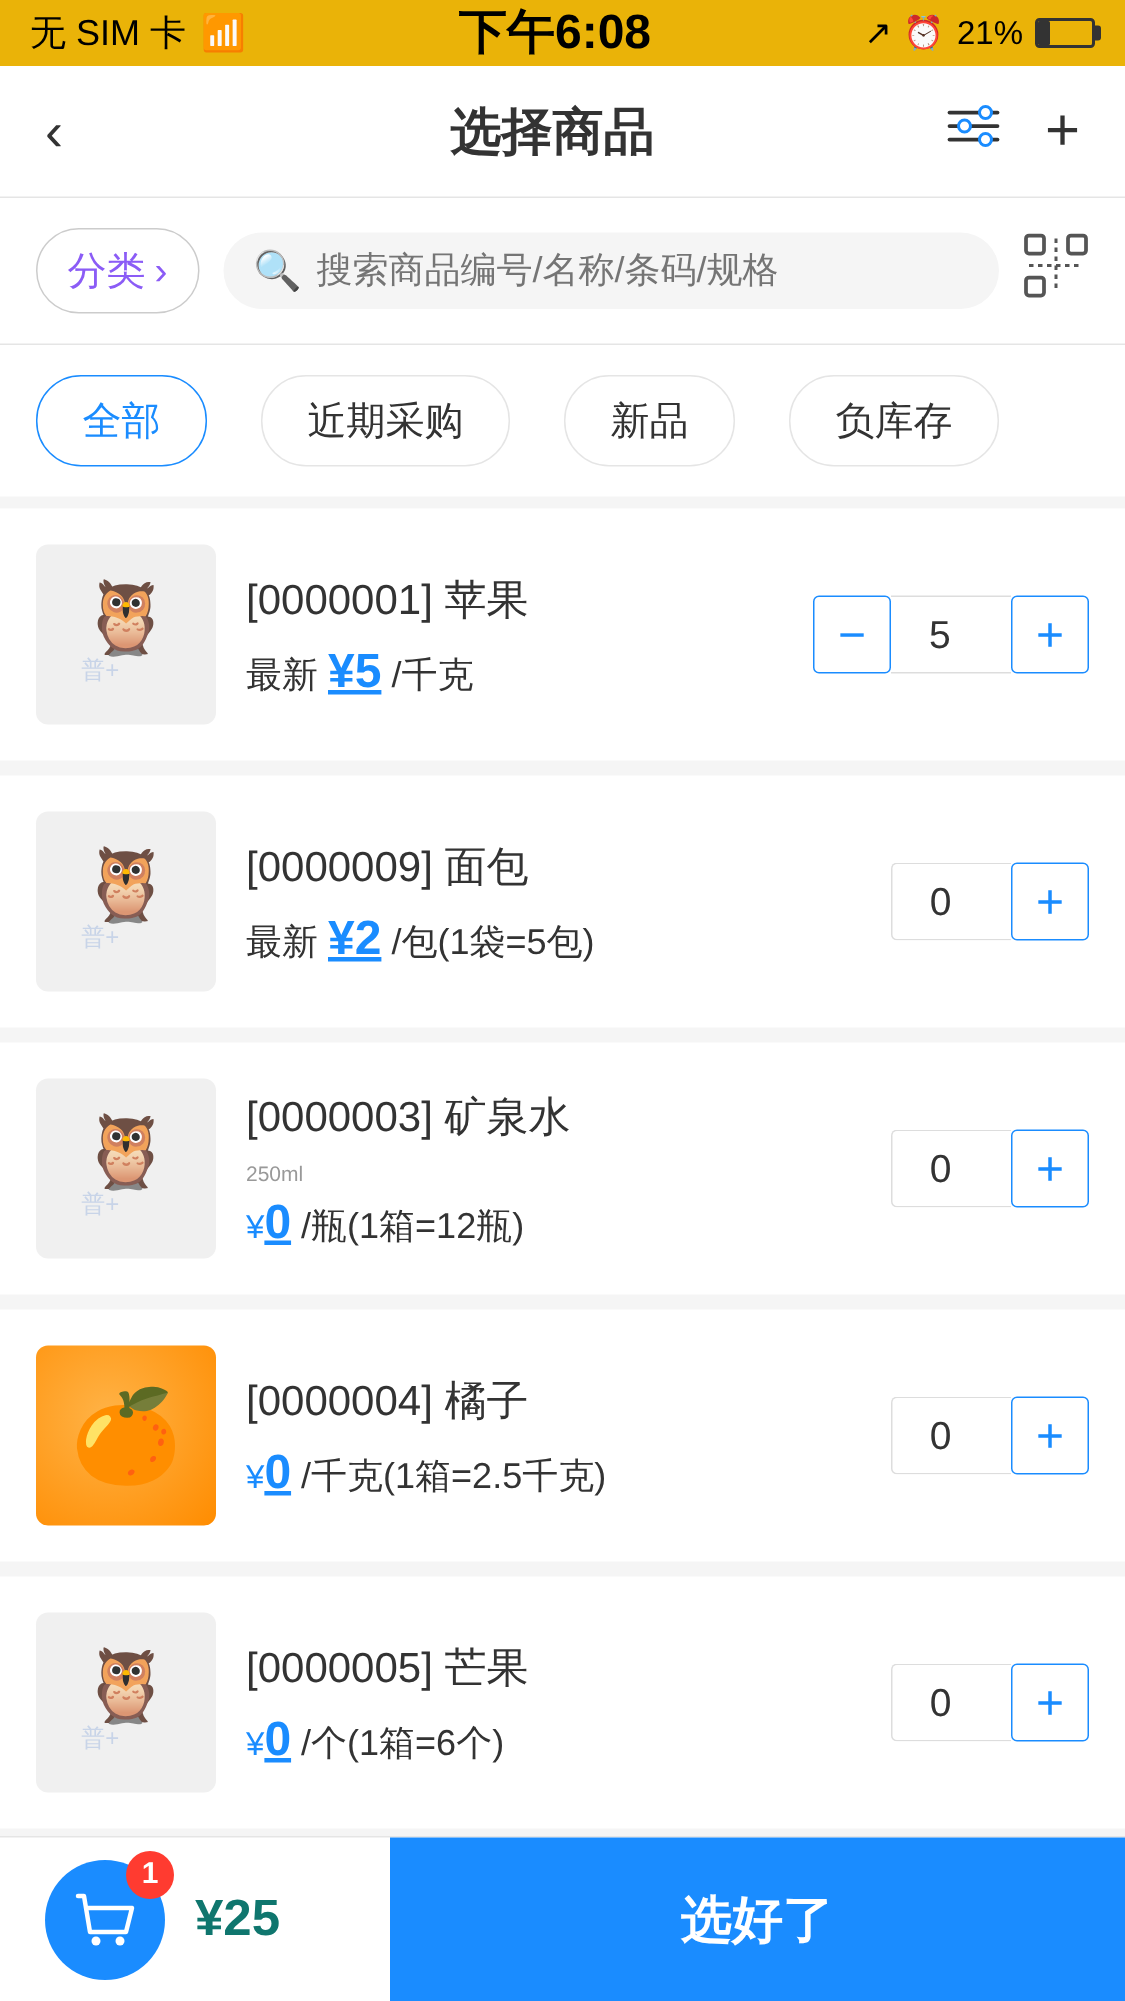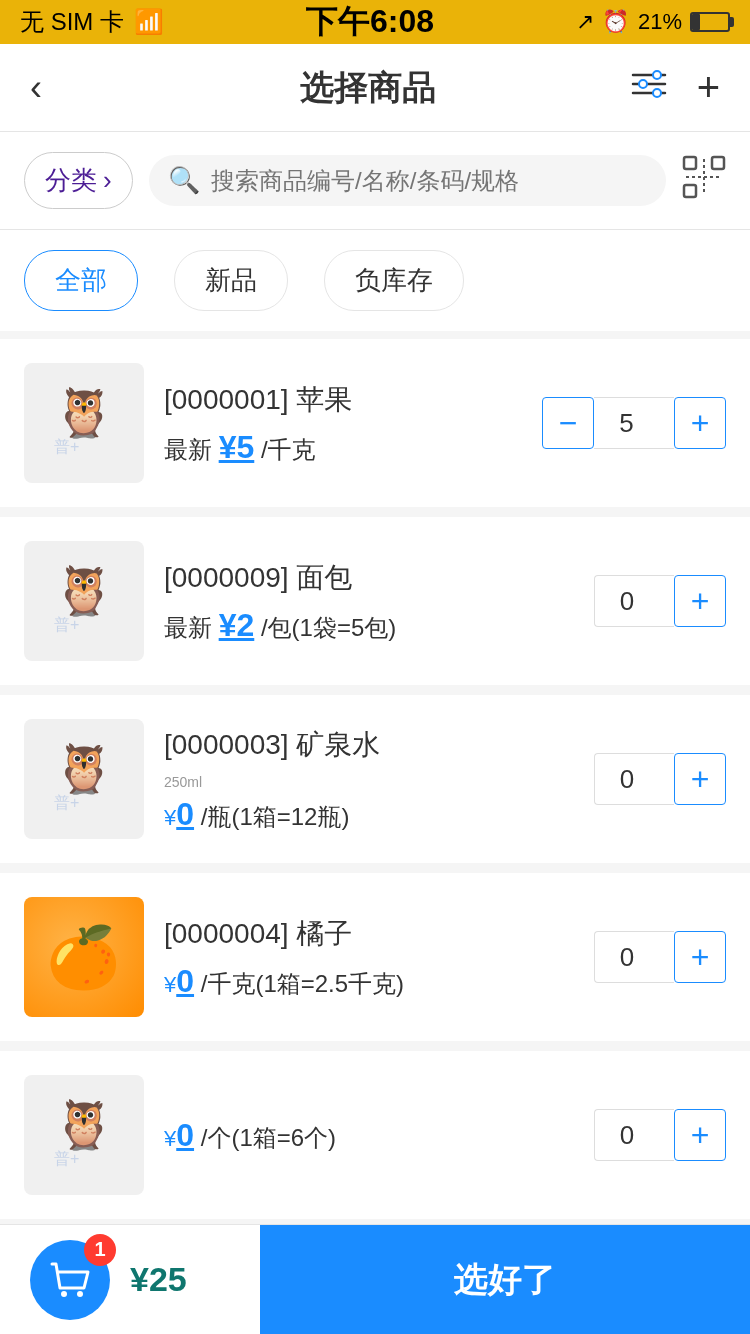--- a/index.html
+++ b/index.html
@@ -94,21 +94,21 @@
       border-bottom: 1px solid #e5e5e5;
     }
     .category-btn {
       display: flex;
       align-items: center;
       gap: 6px;
       border: 1px solid #ccc;
       border-radius: 30px;
       padding: 10px 20px;
       font-size: 26px;
-      color: #4c1d95;
+      color: #8b5cf6;
       background: #fff;
       white-space: nowrap;
       cursor: pointer;
     }
     .search-input-wrap {
       flex: 1;
       display: flex;
       align-items: center;
       background: #f5f5f5;
       border-radius: 30px;
@@ -402,20 +402,21 @@
       <rect x="30" y="2" width="12" height="12" rx="2" stroke="#555" stroke-width="2.5" fill="none"></rect>
       <rect x="2" y="30" width="12" height="12" rx="2" stroke="#555" stroke-width="2.5" fill="none"></rect>
       <line x1="22" y1="4" x2="22" y2="40" stroke="#555" stroke-width="2" stroke-dasharray="3 3"></line>
       <line x1="4" y1="22" x2="40" y2="22" stroke="#555" stroke-width="2" stroke-dasharray="3 3"></line>
     </svg>
   </span>
 </div>
 
 <div class="tab-bar">
   <button class="tab-btn active">全部</button>
+  <button class="tab-btn inactive">近期采购</button>
   <button class="tab-btn inactive">新品</button>
   <button class="tab-btn inactive">负库存</button>
 </div>
 
 <div class="product-list">
 
   <div class="product-item">
     <div class="product-thumb">
       <div>
         <div class="owl-icon">🦉</div>
@@ -503,20 +504,21 @@
   <div class="divider-line"></div>
 
   <div class="product-item">
     <div class="product-thumb">
       <div>
         <div class="owl-icon">🦉</div>
         <span class="owl-text">普+</span>
       </div>
     </div>
     <div class="product-info">
+      <div class="product-name">[0000005] 芒果</div>
       <div class="product-price">
         <span class="yen">¥</span><span class="price-highlight" style="text-decoration:underline;">0</span>
         <span class="price-unit">/个(1箱=6个)</span>
       </div>
     </div>
     <div class="qty-control">
       <input class="qty-input" type="number" value="0" style="border-left: 1.5px solid rgb(221, 221, 221); border-radius: 4px 0px 0px 4px;">
       <button class="qty-btn">+</button>
     </div>
   </div>

